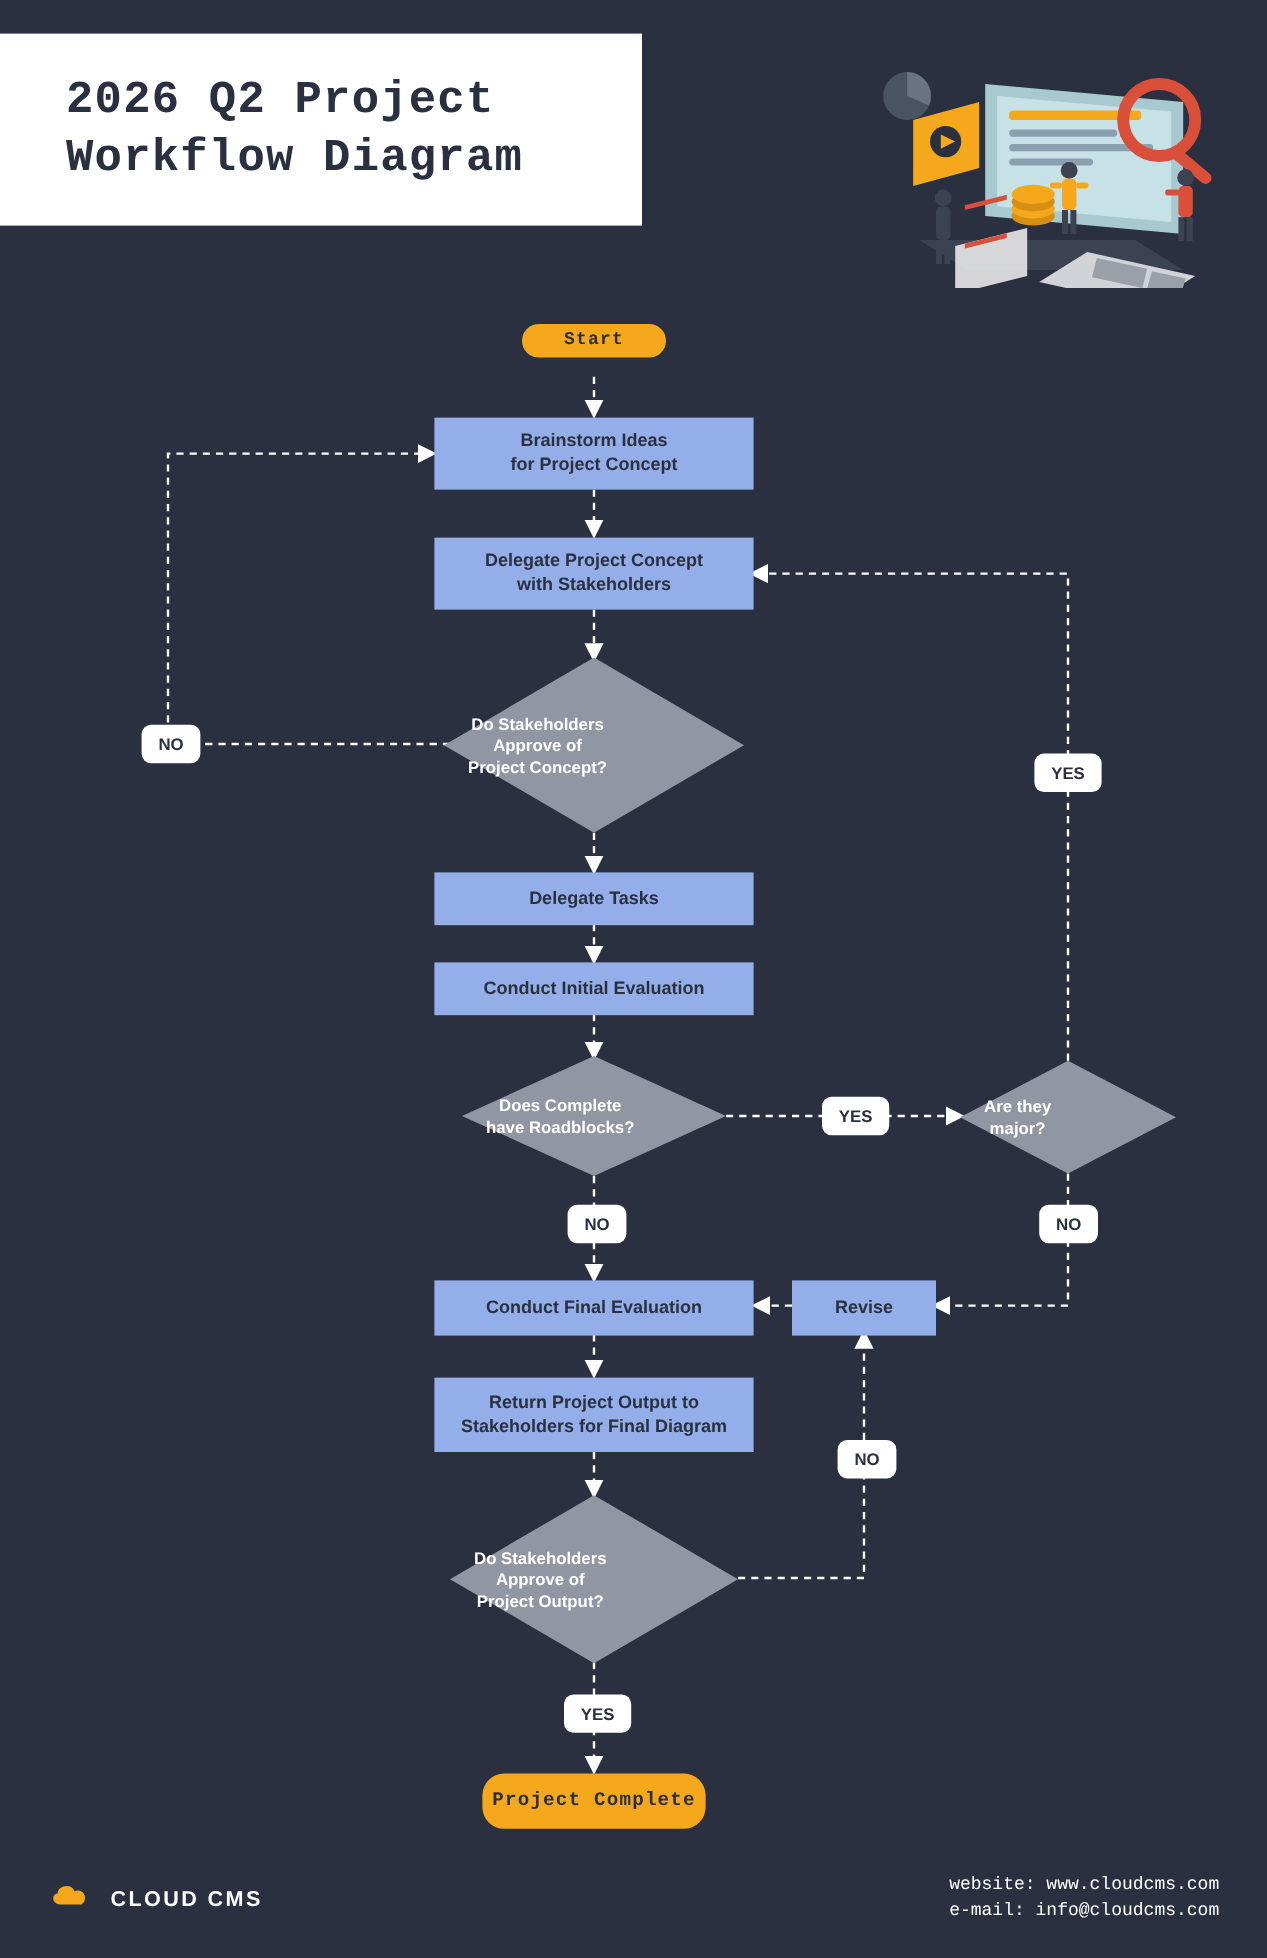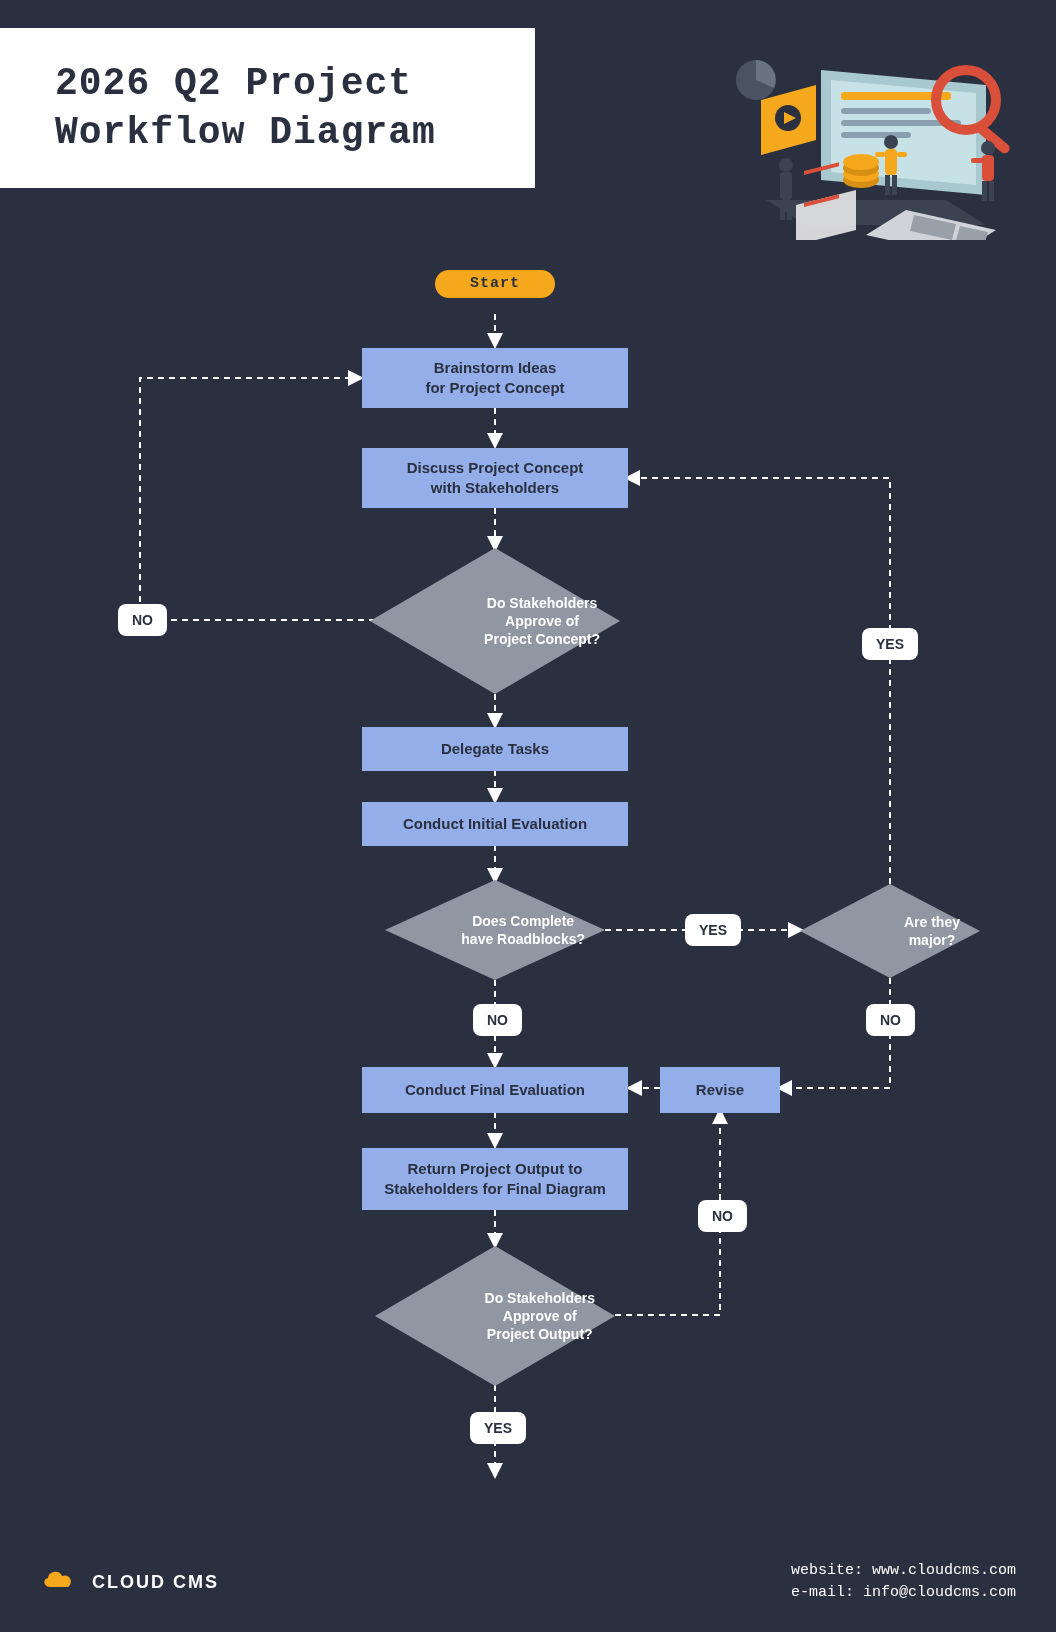--- a/index.html
+++ b/index.html
@@ -59,21 +59,21 @@
   .process {
     background: #93aee8;
     font-weight: 600;
     padding: 0 10px;
   }
   .decision-wrap {
     position: absolute;
   }
   .decision-label {
     position: absolute; inset: 0;
-    display: flex; align-items: center; justify-content: flex-end;
+    display: flex; align-items: center; justify-content: flex-start;
     text-align: center;
     color: #fff;
     font-size: 14px;
     font-weight: 600;
     line-height: 1.3;
     padding: 0 20px;
   }
   .badge {
     position: absolute;
     background: #fff;
@@ -232,21 +232,21 @@
 
   <div class="node process" style="left:362px; top:348px; width:266px; height:60px;">
     <div>
       <span>Brainstorm Ideas</span><br>
       <span>for Project Concept</span>
     </div>
   </div>
 
   <div class="node process" style="left:362px; top:448px; width:266px; height:60px;">
     <div>
-      <span>Discuss Project Concept</span><br>
+      <span>Delegate Project Concept</span><br>
       <span>with Stakeholders</span>
     </div>
   </div>
 
   <div class="decision-wrap" style="left:370px; top:548px; width:250px; height:146px;">
     <svg width="250" height="146" style="position:absolute;inset:0">
       <polygon points="125,0 250,73 125,146 0,73" fill="#9097a2"></polygon>
     </svg>
     <div class="decision-label">
       <div>
@@ -331,20 +331,23 @@
       </div>
     </div>
   </div>
   <div class="badge" style="left:698px; top:1200px;">
     <span>NO</span>
   </div>
   <div class="badge" style="left:470px; top:1412px;">
     <span>YES</span>
   </div>
 
+  <div class="node terminator" style="left:402px; top:1478px; width:186px; height:46px; font-size:16px;">
+    <span>Project Complete</span>
+  </div>
 
 </div>
 
 <div class="footer">
   <div class="brand">
     <span>
       <svg width="38" height="26" viewBox="0 0 38 26">
         <path d="M10 20 C4 20 2 12 8 11 C8 4 20 2 22 9 C30 6 34 16 28 20 Z" fill="#f6a81c"></path>
       </svg>
     </span>

